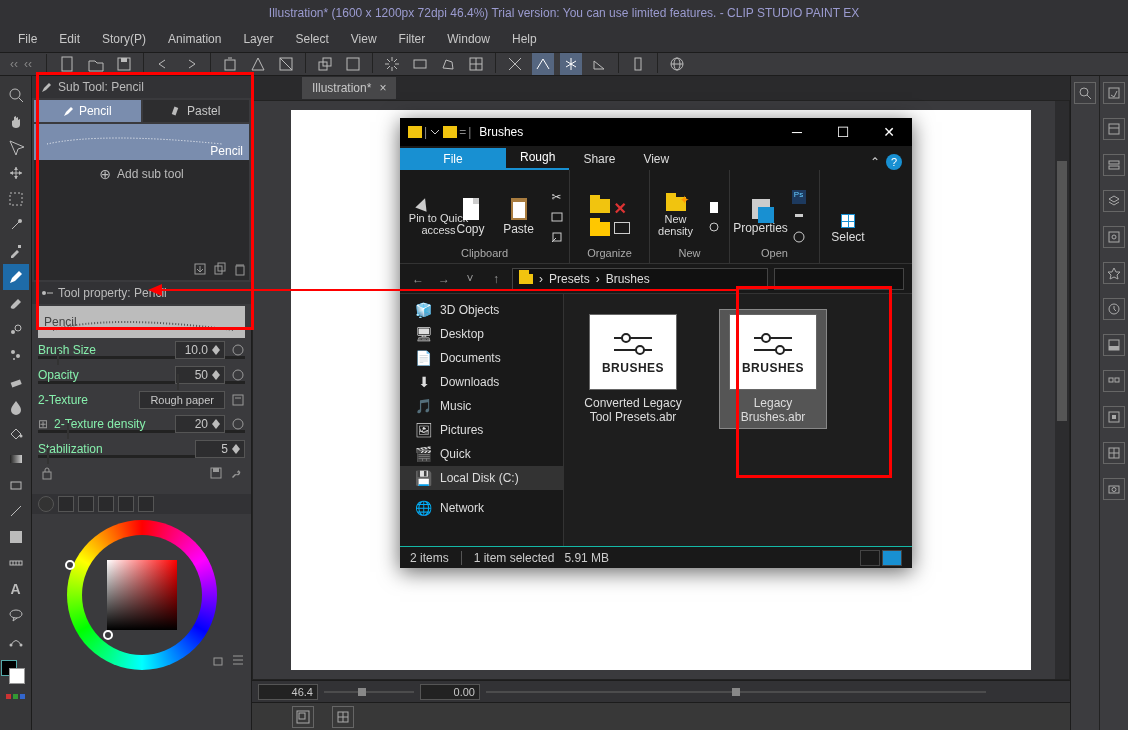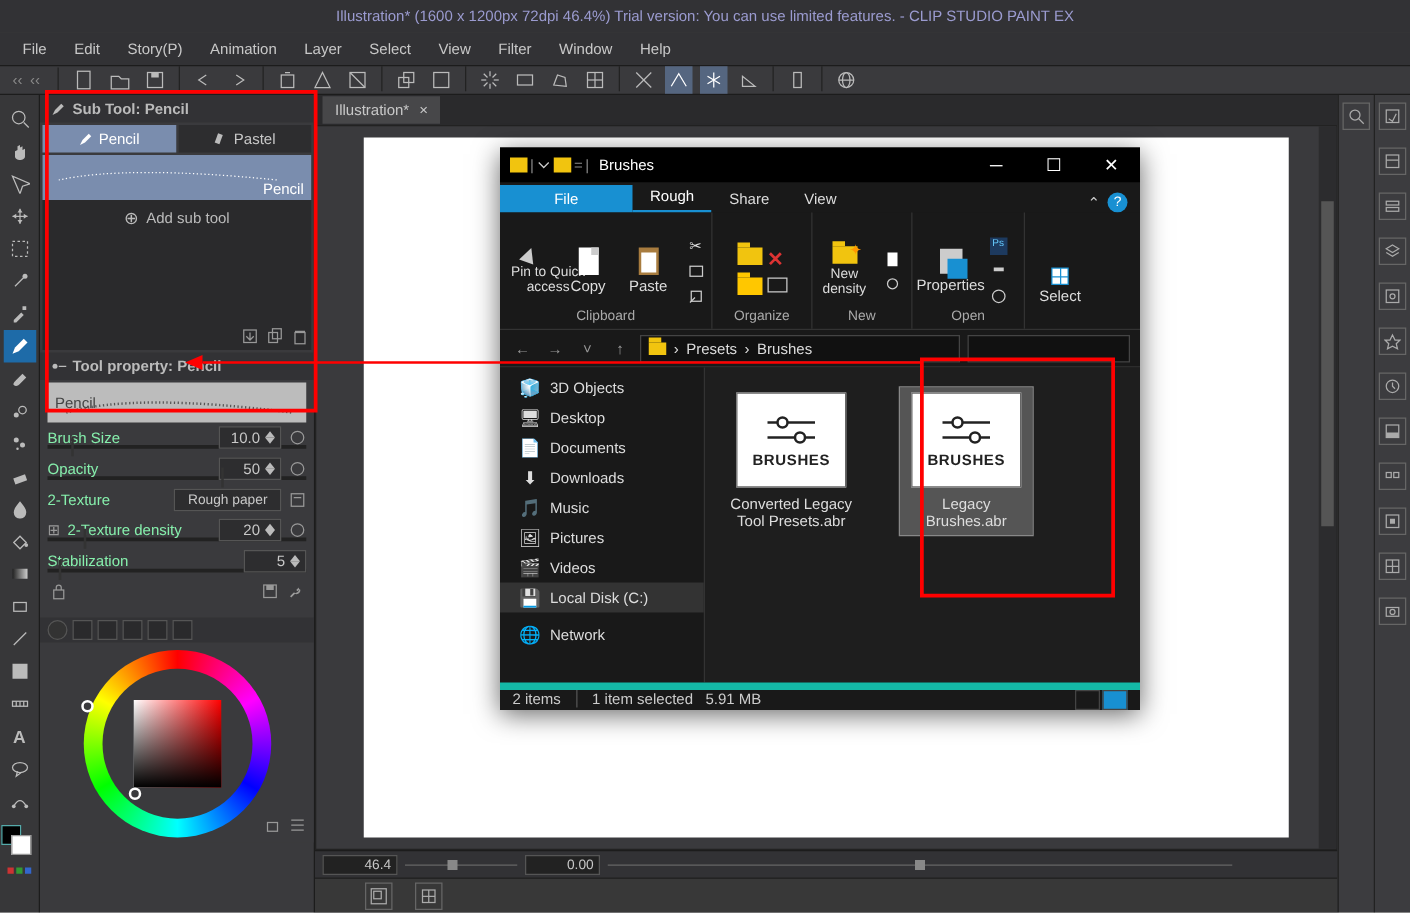--- a/index.html
+++ b/index.html
@@ -15,21 +15,21 @@
 
   .main { position:absolute; top:76px; left:0; right:0; bottom:0; display:flex; }
   .left-tools { width:32px; background:#373739; border-right:1px solid #1c1c1c; display:flex; flex-direction:column; align-items:center; padding-top:6px; gap:0px; }
   .left-tools .tool { width:26px; height:26px; display:flex; align-items:center; justify-content:center; color:#bbb; }
   .left-tools .tool.sel { background:#1e6ba8; }
   .left-tools .swatches { margin-top:6px; position:relative; height:30px; width:30px; }
   .left-tools .swatches .sw { width:16px; height:16px; border:1px solid #999; position:absolute; }
 
   .side-panels { width:220px; background:#3a3a3d; border-right:1px solid #1c1c1c; display:flex; flex-direction:column; }
 
-  .panel-title { height:22px; background:#323235; display:flex; align-items:center; padding-left:8px; font-size:11px; color:#bbb;font-weight:bold; }
+  .panel-title { height:22px; background:#323235; display:flex; align-items:center; padding-left:8px; font-size:11px; color:#bbb; }
   .subtool-area { padding:2px; }
   .subtabs { display:flex; gap:2px; height:22px; }
   .subtab { flex:1; background:#2d2d2f; display:flex; align-items:center; justify-content:center; gap:4px; font-size:11px; }
   .subtab.sel { background:#7a8dae; color:#fff; }
   .brushlist { margin-top:2px; background:#2a2a2c; }
   .brush { height:36px; display:flex; align-items:flex-end; justify-content:flex-end; padding:2px 6px; font-size:11px; position:relative; }
   .brush.sel { background:#7a8dae; color:#fff; }
   .brush .stroke { position:absolute; left:8px; top:6px; right:8px; height:18px; }
   .addsub { height:28px; display:flex; align-items:center; justify-content:center; gap:6px; color:#bbb; }
 
@@ -45,21 +45,21 @@
   .color-panel { position:relative; height:180px; background:#3a3a3d; }
   .color-tabs { height:20px; background:#323235; display:flex; gap:4px; padding-left:6px; align-items:center; }
   .color-tabs span { width:16px; height:16px; background:#2a2a2c; border:1px solid #555; }
   .color-wheel { width:150px; height:150px; margin:6px auto 0; position:relative; }
   .hue-ring { width:150px; height:150px; border-radius:50%; background: conic-gradient(red, magenta, blue, cyan, lime, yellow, red); position:absolute; }
   .hue-ring::after { content:""; position:absolute; top:15px; left:15px; right:15px; bottom:15px; border-radius:50%; background:#3a3a3d; }
   .sv-square { width:70px; height:70px; position:absolute; top:40px; left:40px; background:linear-gradient(to top, black, transparent), linear-gradient(to right, white, red); }
 
   .canvas-area { flex:1; background:#3a3a3d; display:flex; flex-direction:column; }
   .doc-tabs { height:24px; background:#2a2a2c; display:flex; align-items:center; padding-left:6px; }
-  .doc-tab { height:22px; background:#474749; display:flex; align-items:center; padding:0 10px; gap:8px; font-size:11px; }
+  .doc-tab { height:22px; background:#474749; display:flex; align-items:center; padding:0 10px; gap:8px; font-size:11px;margin-left:44px; }
   .canvas-wrap { flex:1; background:#3a3a3d; display:flex; align-items:center; justify-content:center; border:1px solid #222; position:relative; }
   .canvas-wrap .paper { background:#fff; width:740px; height:560px; }
   .statusbar { height:22px; background:#323235; border-top:1px solid #1c1c1c; display:flex; align-items:center; padding-left:6px; gap:6px; }
   .statusbar .field { width:60px; height:16px; background:#222; border:1px solid #555; display:flex; align-items:center; justify-content:flex-end; padding-right:4px; font-size:11px; }
   .footbar { height:28px; background:#383838; border-top:1px solid #1c1c1c; display:flex; align-items:center; padding-left:40px; gap:18px; }
   .footbar .fbtn { width:22px; height:22px; border:1px solid #666; display:flex; align-items:center; justify-content:center; }
 
   .right-rails { width:58px; background:#3c3c3f; border-left:1px solid #1c1c1c; display:flex; }
   .right-rails .rcol { width:29px; display:flex; flex-direction:column; align-items:center; padding-top:6px; gap:14px; }
   .right-rails .rcol .rbtn { width:22px; height:22px; border:1px solid #666; display:flex; align-items:center; justify-content:center; color:#aaa; }
@@ -96,21 +96,21 @@
   .exp-body { flex:1; display:flex; }
   .nav-pane { width:164px; background:#191919; border-right:1px solid #333; padding:4px 0; }
   .nav-item { height:24px; display:flex; align-items:center; padding-left:16px; gap:8px; font-size:12px; color:#ddd; }
   .nav-item.sel { background:#333; }
   .nav-item .nicon { width:16px; height:16px; display:flex; align-items:center; justify-content:center; font-size:14px; }
   .files { flex:1; background:#1e1e1e; display:flex; padding:16px; gap:34px; align-items:flex-start; }
   .file { width:106px; display:flex; flex-direction:column; align-items:center; gap:6px; text-align:center; font-size:11px; color:#ddd; padding:4px; }
   .file.sel { background:#555; outline:1px solid #888; }
   .thumb { width:88px; height:76px; background:#fff; border:1px solid #666; display:flex; flex-direction:column; align-items:center; justify-content:center; gap:4px; color:#222; }
   .thumb .brlabel { font-weight:bold; font-size:12px; letter-spacing:0.5px; }
-  .exp-status { height:22px; background:#191919; border-top:6px solid #14b8a6; display:flex; align-items:flex-start; padding:0 10px; gap:6px; font-size:11px; color:#ccc; }
+  .exp-status { height:22px; background:#191919; border-top:1px solid #14b8a6; display:flex; align-items:center; padding:0 10px; gap:6px; font-size:11px; color:#ccc; }
   .exp-status .esep { width:1px; height:14px; background:#555; margin:0 6px; }
   .exp-status .vbtns { margin-left:auto; display:flex; gap:2px; }
   .exp-status .vbtn { width:20px; height:16px; border:1px solid #444; }
   .exp-status .vbtn.sel { background:#1890d2; }
 
   
   .ico { display:inline-block; }
   .ico-pin { width:0; height:0; border-left:6px solid transparent; border-right:6px solid transparent; border-bottom:12px solid #ccc; transform:rotate(20deg);}
   .ico-doc { width:16px; height:22px; background:#fff; position:relative; }
   .ico-doc::after { content:""; position:absolute; top:0; right:0; width:6px; height:6px; background:#ccc; }
@@ -943,21 +943,21 @@
       <div class="nav-item">
           <span class="nicon">🎵</span>
           <span>Music</span>
         </div>
       <div class="nav-item">
           <span class="nicon">🖼</span>
           <span>Pictures</span>
         </div>
       <div class="nav-item">
           <span class="nicon">🎬</span>
-          <span>Videos</span>
+          <span>Quick</span>
         </div>
       <div class="nav-item sel">
           <span class="nicon">💾</span>
           <span>Local Disk (C:)</span>
         </div>
       <div style="height:6px;"></div>
       <div class="nav-item">
           <span class="nicon">🌐</span>
           <span>Network</span>
         </div>

